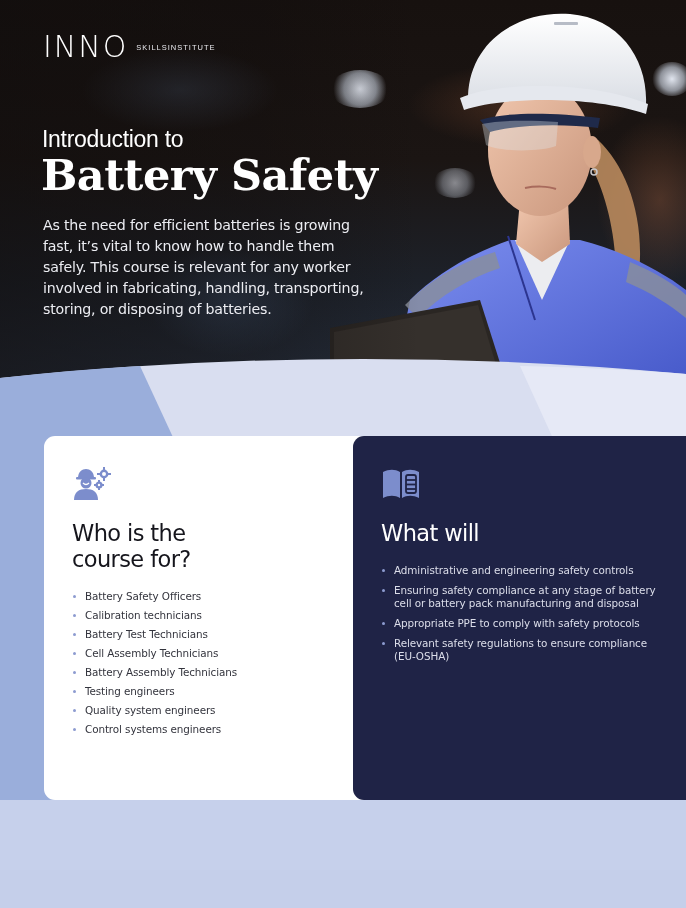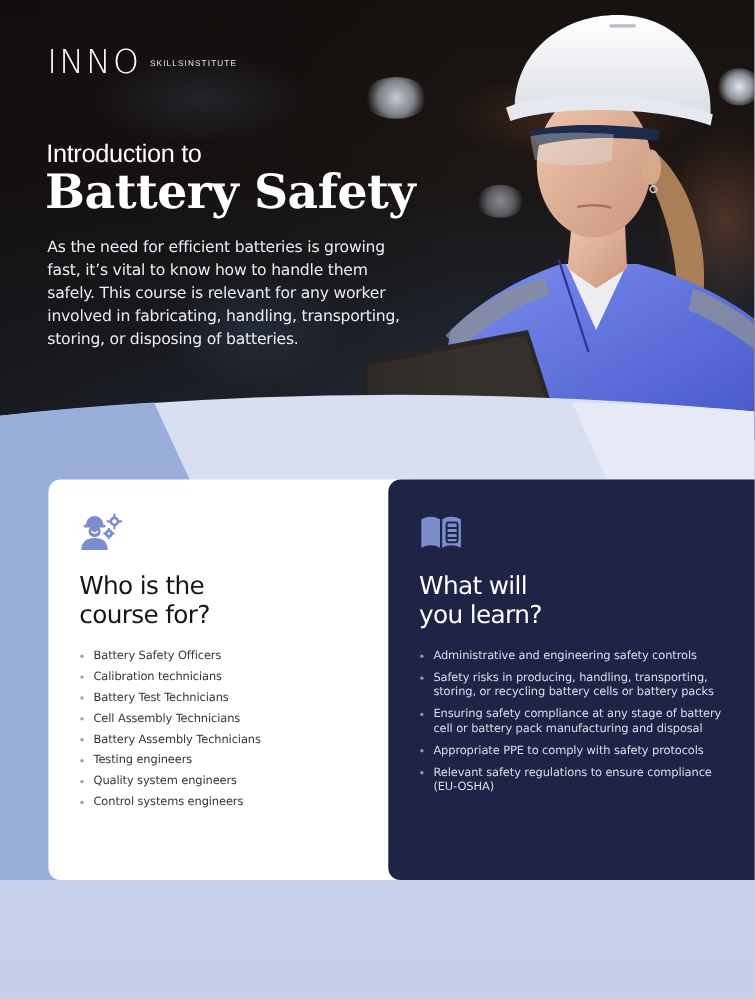--- a/index.html
+++ b/index.html
@@ -28,21 +28,21 @@
     }
     .hero .shade {
       position: absolute; left: 0; top: 0; width: 420px; height: 400px;
       background: linear-gradient(90deg, rgba(15,12,12,0.55) 0%, rgba(15,12,12,0.35) 60%, transparent 100%);
     }
 
     
     .worker { position: absolute; left: 330px; top: 0; width: 356px; height: 400px; }
 
     .logo {
-      position: absolute; left: 43px; top: 42px;
+      position: absolute; left: 43px; top: 32px;
       display: flex; align-items: center; gap: 8px;
     }
     .logo-mark {
       font-family: "DejaVu Sans", sans-serif;
       font-size: 30px; letter-spacing: 2px; color: #ffffff; font-weight: 300;
       line-height: 30px;
     }
     .logo-sub {
       display: flex; flex-direction: row;
       font-size: 7.5px; letter-spacing: 1px; color: #e9e9ee; line-height: 9px;
@@ -230,22 +230,20 @@
     <path d="M21 6 C26 3 32 3 38 6 L38 32 C32 29 26 29 21 32 Z" fill="#7c8dcc"></path>
     <g stroke="#1f2346" stroke-width="1.8" fill="none">
       <rect x="25" y="9" width="10" height="18" rx="2"></rect>
       <line x1="25" y1="14" x2="35" y2="14"></line>
       <line x1="25" y1="18.5" x2="35" y2="18.5"></line>
       <line x1="25" y1="23" x2="35" y2="23"></line>
     </g>
   </svg>
   <h2 class="card-title">
     <span>What will</span><br>
-    <span>you learn?</span>
   </h2>
   <ul class="card-list">
     <li>Administrative and engineering safety controls</li>
-    <li>Safety risks in producing, handling, transporting, storing, or recycling battery cells or battery packs</li>
     <li>Ensuring safety compliance at any stage of battery cell or battery pack manufacturing and disposal</li>
     <li>Appropriate PPE to comply with safety protocols</li>
     <li>Relevant safety regulations to ensure compliance (EU-OSHA)</li>
   </ul>
 </section>
 
 </body></html>

